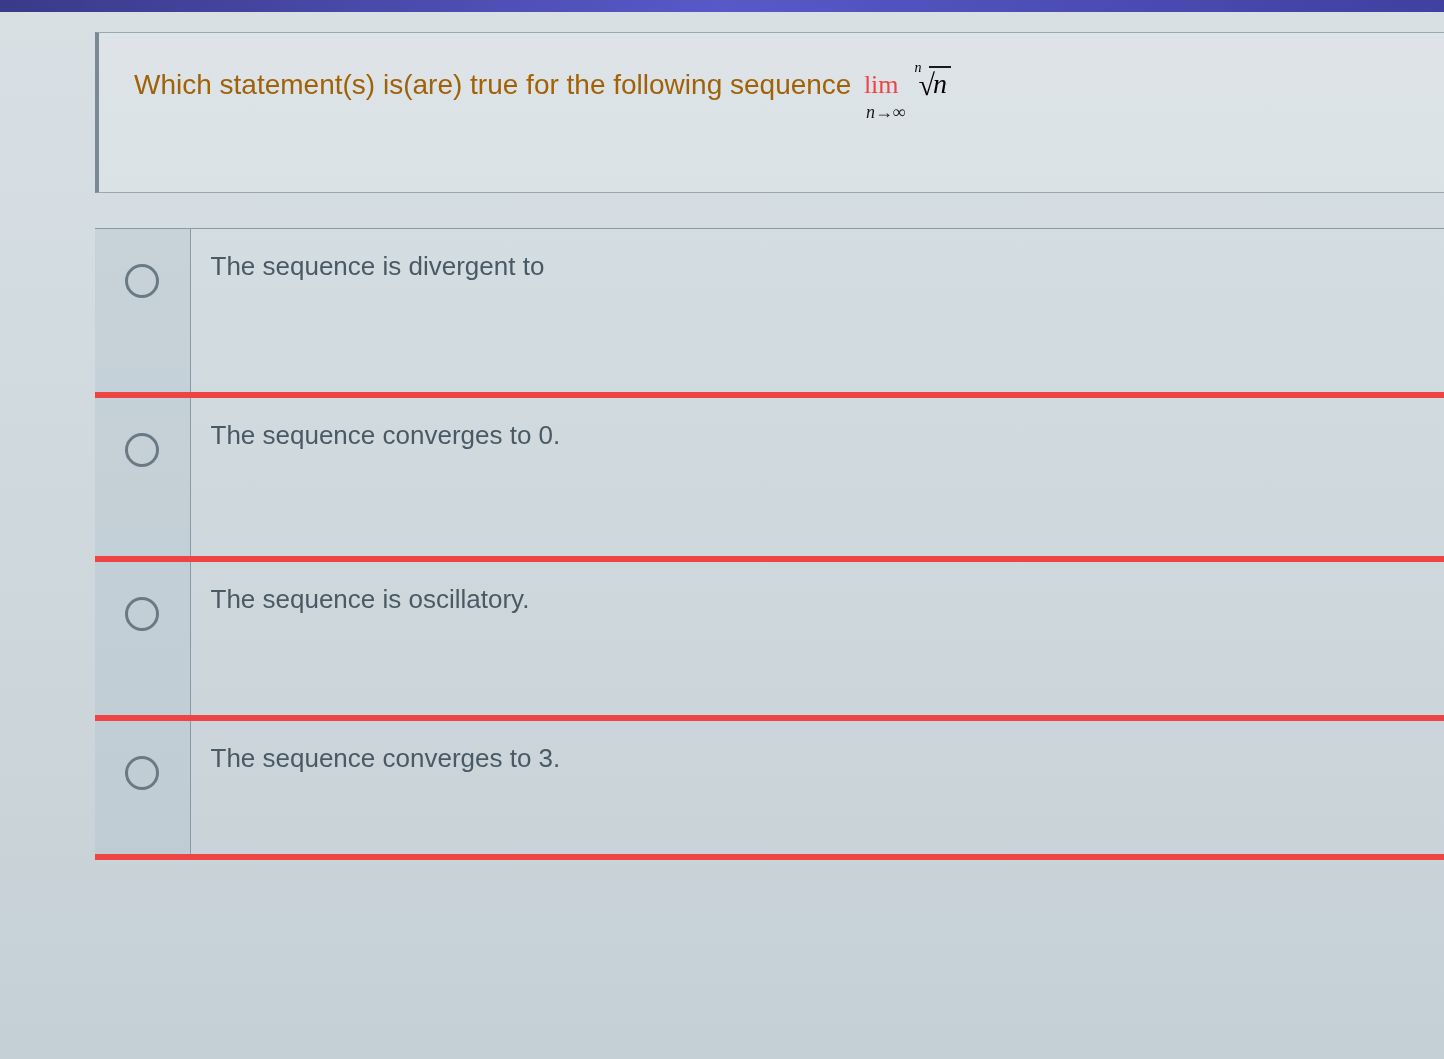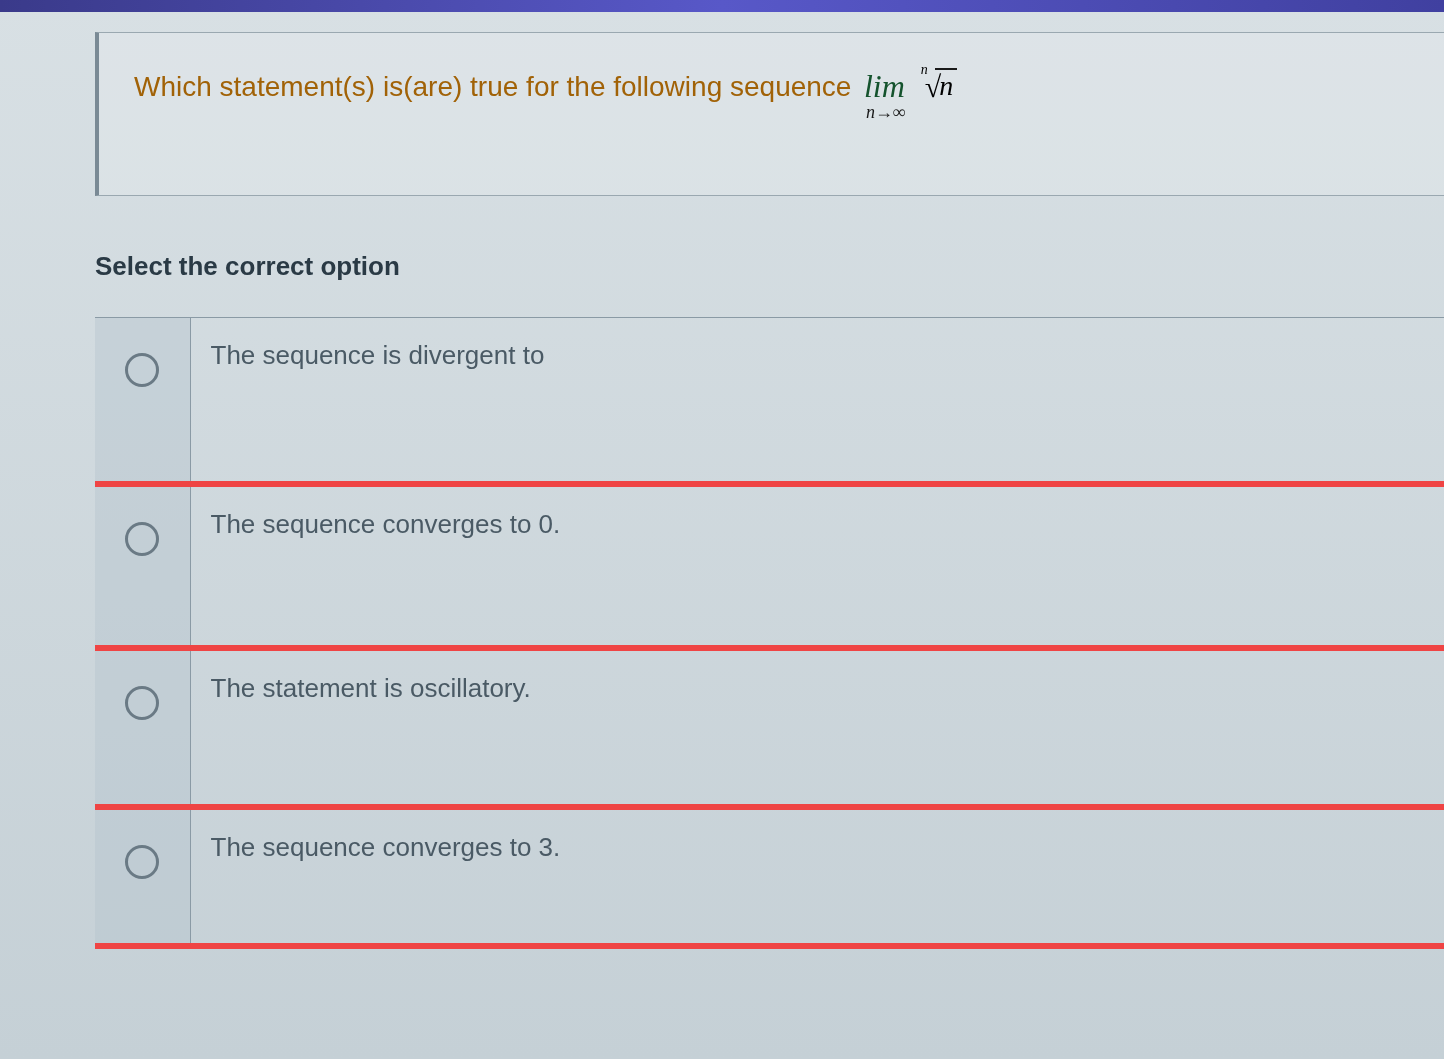--- a/index.html
+++ b/index.html
@@ -39,25 +39,24 @@
       vertical-align: middle;
     }
     .math-expr {
       font-family: 'Times New Roman', serif;
       display: inline-block;
       vertical-align: middle;
       margin-left: 8px;
       position: relative;
     }
     .lim-text {
-      font-size: 32px;
-      color: #14532d;
+      font-size: 26px;
+      color: #ef4444;
       display: inline-block;
       vertical-align: middle;
-      font-style: italic;
     }
     .lim-sub {
       font-size: 18px;
       font-style: italic;
       color: #1a1a1a;
       position: absolute;
       left: 2px;
       top: 34px;
       white-space: nowrap;
     }
@@ -150,41 +149,40 @@
     <span class="math-expr">
       <span class="lim-text">lim</span>
       <span class="lim-sub">n→∞</span>
       <span class="root-expr">
         <span class="root-index">n</span>
         <span class="root-symbol">√</span><span class="root-content">n</span>
       </span>
     </span>
   </div>
 
-  <div class="instruction">Select the correct option</div>
 
   <table class="options-table">
     <tbody>
         <tr class="row-1">
       <td class="radio-cell">
         <span class="radio-circle"></span>
       </td>
       <td class="option-text-cell">The sequence is divergent to</td>
     </tr>
     <tr class="row-2">
       <td class="radio-cell">
         <span class="radio-circle"></span>
       </td>
       <td class="option-text-cell">The sequence converges to 0.</td>
     </tr>
     <tr class="row-3">
       <td class="radio-cell">
         <span class="radio-circle"></span>
       </td>
-      <td class="option-text-cell">The statement is oscillatory.</td>
+      <td class="option-text-cell">The sequence is oscillatory.</td>
     </tr>
     <tr class="row-4">
       <td class="radio-cell">
         <span class="radio-circle"></span>
       </td>
       <td class="option-text-cell">The sequence converges to 3.</td>
     </tr>
   </tbody>
     </table>
 

